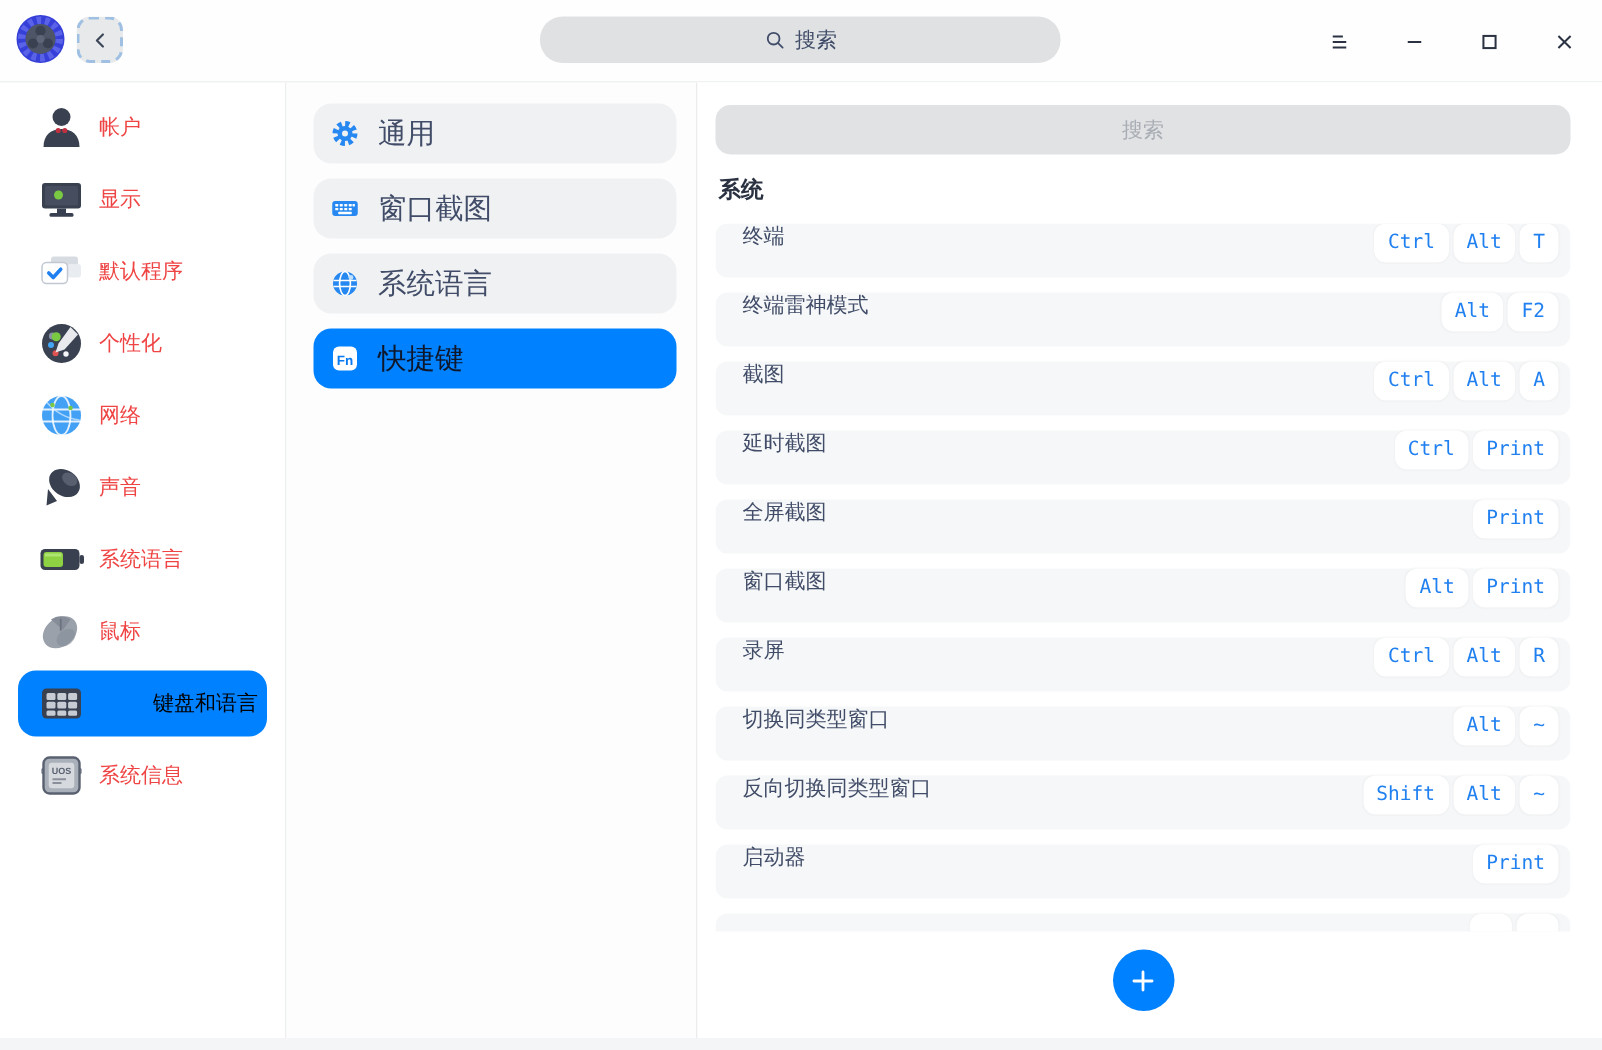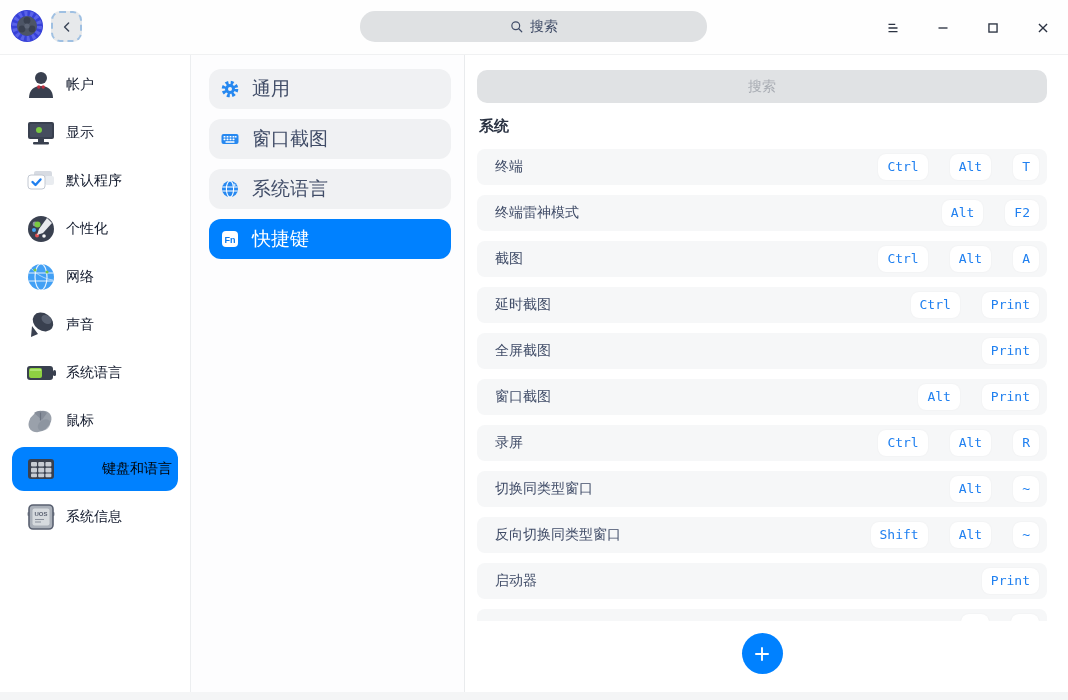--- a/index.html
+++ b/index.html
@@ -20,42 +20,42 @@
   .win-controls { position:absolute; right:14px; top:0; height:55px; display:flex; align-items:center; gap:28px; }
   .win-btn { width:22px; height:22px; background:none; border:none; color:#2b3342;
              display:flex; align-items:center; justify-content:center; cursor:pointer; }
   .win-btn svg { width:18px; height:18px; }
 
   
   .body-cols { display:flex; height:645px; }
 
   .sidebar { width:191px; border-right:1px solid #eceef0; padding-top:6px; background:#ffffff; }
   .side-item { height:48px; margin:0 12px; border-radius:12px; display:flex; align-items:center;
-               padding-left:12px; gap:8px; color:#0f172a; font-size:14px; cursor:pointer; }
+               padding-left:12px; gap:8px; color:#ef4444; font-size:14px; cursor:pointer; }
   .side-item.selected { background:var(--accent); color:#000000; height:44px; margin:2px 12px;gap:44px; }
   .side-icon { width:34px; height:34px; flex:none; }
 
   .subnav { width:274px; border-right:1px solid #e9ebed; padding:14px 13px 0 18px; background:#fdfdfe; }
   .sub-item { height:40px; border-radius:12px; background:#f0f1f3; margin-bottom:10px;
               display:flex; align-items:center; padding-left:11px; gap:12px;
               color:#414d68; font-size:19px; cursor:pointer; }
-  .sub-item.selected { background:var(--accent); color:#ffffff; }
+  .sub-item.selected { background:var(--accent); color:#0f172a; }
   .sub-icon { width:20px; height:20px; flex:none; }
 
   .content { flex:1; padding:15px 21px 0 12px; position:relative; background:#ffffff; }
   .panel-search { height:33px; border-radius:10px; background:#e0e2e4; display:flex;
                   align-items:center; justify-content:center; color:#a9adb4; font-size:14px; cursor:text; }
   .section-title { font-size:15px; font-weight:bold; color:#2a3242; margin:14px 0 13px 2px; }
 
   .shortcut-list { height:472px; overflow:hidden; }
   .shortcut-row { height:36px; border-radius:8px; background:var(--row-bg); margin-bottom:10px;
-                  display:flex; align-items:center; justify-content:space-between;
+                  display:flex; align-items:flex-start; justify-content:space-between;
                   padding:0 8px 0 18px; cursor:pointer; }
   .row-label { font-size:14px; color:#414d68; }
-  .row-keys { display:flex; gap:22px; }
+  .row-keys { display:flex; gap:3px; }
   .key { background:#ffffff; color:var(--key-text); border-radius:8px; font-size:13px;
          line-height:18px; padding:4px 9px; min-width:14px; text-align:center;
          box-shadow:0 0 2px rgba(0,0,0,0.05); }
   .key.empty { min-width:28px; height:26px; }
 
   .add-wrap { display:flex; justify-content:center; margin-top:12px; }
   .add-btn { width:41px; height:41px; border-radius:50%; background:var(--accent); border:none;
              display:flex; align-items:center; justify-content:center; cursor:pointer; }
   .add-btn svg { width:22px; height:22px; }
 

